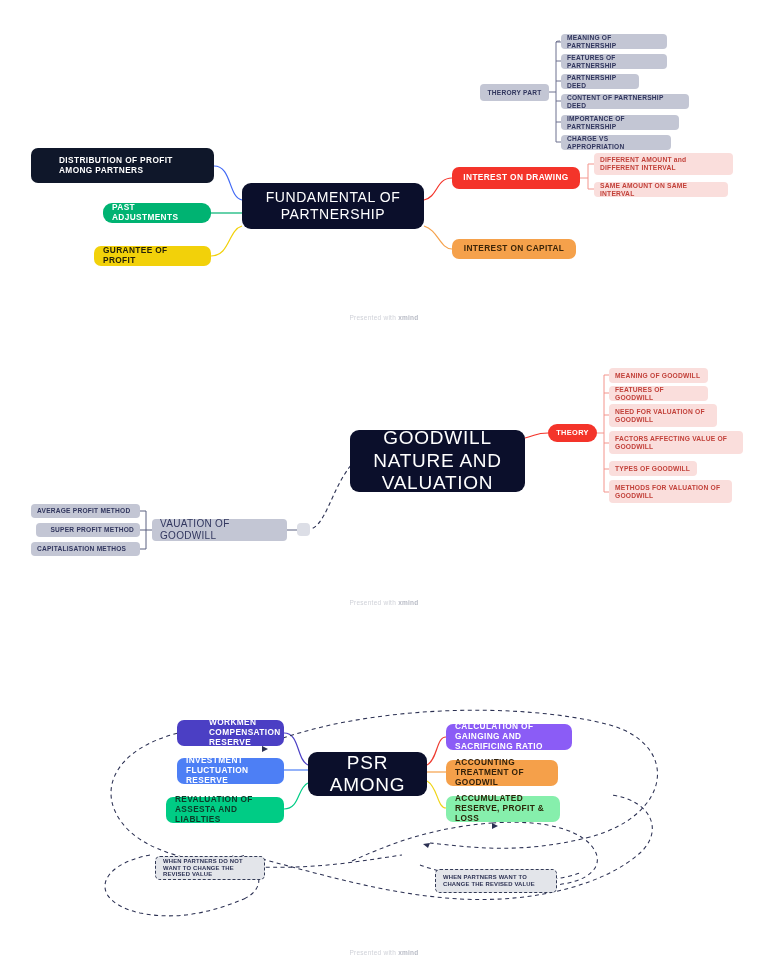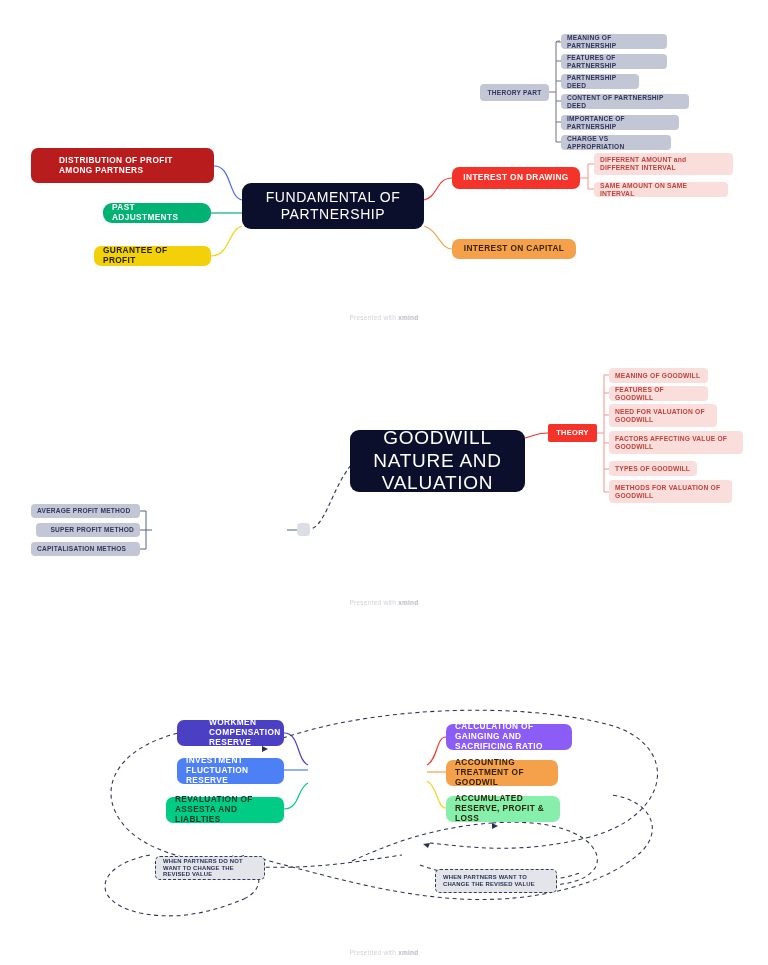--- a/index.html
+++ b/index.html
@@ -21,21 +21,21 @@
 
   
   .central{background:#0b0f2b;color:#ffffff;border-radius:9px;
            justify-content:center;text-align:center;font-size:14px;
            letter-spacing:.04em;font-weight:400;}
   .central.small{font-size:19px;}
 
   
   .main{border-radius:7px;padding:5px 9px;font-size:8.3px;font-weight:700;
         letter-spacing:.045em;}
-  .m-blue{background:#b91c1c;color:#ffffff;padding-left:28px;}
+  .m-blue{background:#0f172a;color:#ffffff;padding-left:28px;}
   .m-green{background:#00b372;color:#ffffff;}
   .m-yellow{background:#f2d10a;color:#25210a;}
   .m-red{background:#f4342a;color:#ffffff;}
   .m-orange{background:#f5a14b;color:#3a2408;}
   .m-indigo{background:#4b3fc4;color:#ffffff;}
   .m-blue2{background:#4d7ff5;color:#ffffff;}
   .m-green2{background:#00cc85;color:#0c3a28;}
   .m-red2{background:#8b5cf6;color:#ffffff;}
   .m-orange2{background:#f5a04a;color:#33210a;}
   .m-yellow2{background:#86efac;color:#2b2708;}
@@ -43,21 +43,21 @@
   
   .grey{background:#c3c6d4;color:#31365e;border-radius:4px;padding:3px 6px;
         font-size:6.6px;font-weight:600;letter-spacing:.035em;}
   .greybig{background:#c3c6d4;color:#31365e;border-radius:4px;padding:4px 8px;
         font-size:10px;font-weight:500;letter-spacing:.03em;}
   .greytiny{background:#dcdee6;border-radius:4px;}
 
   
   .pink{background:#fadedc;color:#c2413a;border-radius:4px;padding:3px 6px;
         font-size:6.7px;font-weight:600;letter-spacing:.03em;}
-  .pinkred{background:#f4342a;color:#ffffff;border-radius:2px;padding:4px 8px;
+  .pinkred{background:#f4342a;color:#ffffff;border-radius:9px;padding:4px 8px;
         font-size:7.4px;font-weight:700;letter-spacing:.05em;
         justify-content:center;text-align:center;}
 
   
   .dashbox{background:#e3e5ea;border:1.4px dashed #333a55;border-radius:5px;
            padding:4px 7px;color:#2b3052;font-size:5.9px;font-weight:600;
            letter-spacing:.03em;}
 
   .footer{position:absolute;width:100%;text-align:center;font-size:6.5px;
           color:#cfd1d8;letter-spacing:.04em;}
@@ -183,20 +183,23 @@
     <div class="node central small" style="left:350px;top:100px;width:175px;height:62px;flex-direction:column;justify-content:center;">
       <span>GOODWILL</span>
       <span>NATURE AND</span>
       <span>VALUATION</span>
     </div>
 
     <div class="node pinkred" style="left:548px;top:94px;width:49px;height:18px;">
       <span>THEORY</span>
     </div>
 
+    <div class="node greybig" style="left:152px;top:189px;width:135px;height:22px;">
+      <span>VAUATION OF GOODWILL</span>
+    </div>
 
     <div class="node greytiny" style="left:297px;top:193px;width:13px;height:13px;"></div>
 
     <div class="node pink" style="left:609px;top:38px;width:99px;height:15px;">
       <span>MEANING OF GOODWILL</span>
     </div>
     <div class="node pink" style="left:609px;top:56px;width:99px;height:15px;">
       <span>FEATURES OF GOODWILL</span>
     </div>
     <div class="node pink" style="left:609px;top:74px;width:108px;height:23px;">
@@ -253,20 +256,24 @@
         <path d="M492 208 C 548 204 586 216 596 238 C 604 258 576 272 540 270"></path>
       </g>
 
       <path d="M262 131 l 6 3 l -6 3 z" fill="#2b3052"></path>
       <path d="M232 241 l -2 7 l 6 -4 z" fill="#2b3052"></path>
       <path d="M430 228 l -7 1 l 5 4 z" fill="#2b3052"></path>
       <path d="M244 240 l -7 2 l 6 4 z" fill="#2b3052"></path>
       <path d="M492 208 l 6 3 l -6 3 z" fill="#2b3052"></path>
     </svg>
 
+    <div class="node central small" style="left:308px;top:137px;width:119px;height:44px;flex-direction:column;justify-content:center;">
+      <span>CHANGE IN PSR</span>
+      <span>AMONG PARTNERS</span>
+    </div>
 
     <div class="node main m-indigo" style="left:177px;top:105px;width:107px;height:26px;padding-left:32px;">
       <span>WORKMEN COMPENSATION RESERVE</span>
     </div>
 
     <div class="node main m-blue2" style="left:177px;top:143px;width:107px;height:26px;">
       <span>INVESTMENT FLUCTUATION RESERVE</span>
     </div>
 
     <div class="node main m-green2" style="left:166px;top:182px;width:118px;height:26px;">

